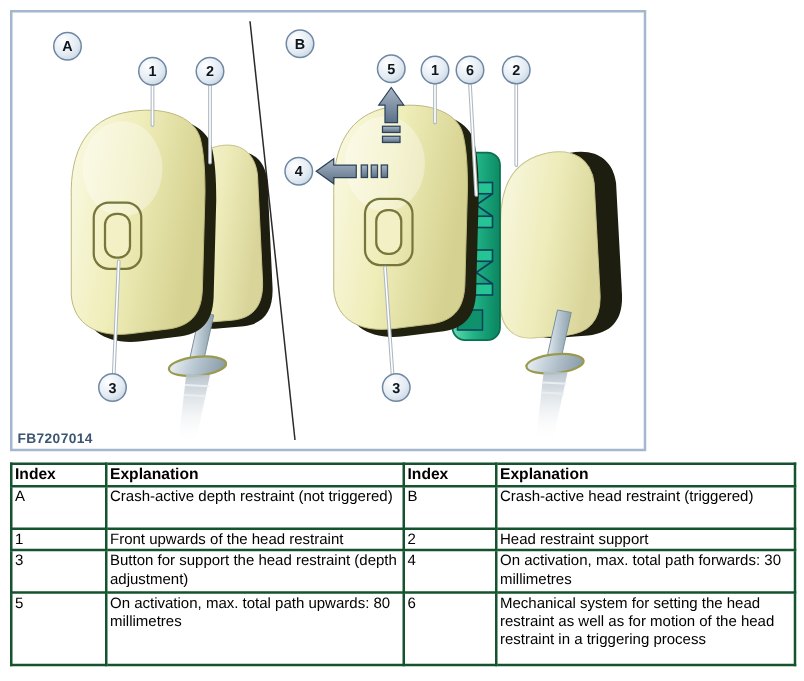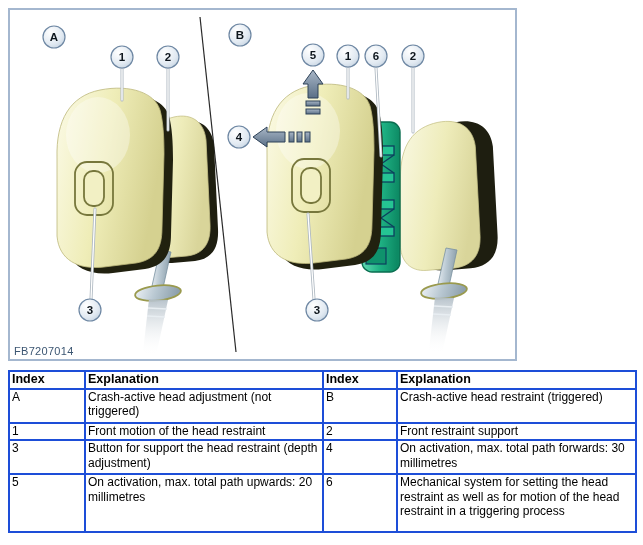--- a/index.html
+++ b/index.html
@@ -1,24 +1,24 @@
 <!DOCTYPE html>
 <html><head>
 <meta charset="utf-8">
 <style>
   html,body{margin:0;padding:0;background:#fff;}
   body{width:643px;height:545px;position:relative;font-family:"Liberation Sans",sans-serif;}
   .canvas{position:relative;width:643px;height:545px;background:#fff;overflow:hidden;}
 
   .figure{position:absolute;left:8px;top:8px;width:505px;height:349px;border:2px solid #a4b7cf;background:#fff;}
   .figure svg{display:block;width:505px;height:349px;}
-  .fig-ref{position:absolute;left:4px;bottom:2px;font-size:11px;font-weight:normal;color:#3c5672;letter-spacing:.3px;}
+  .fig-ref{position:absolute;left:4px;bottom:2px;font-size:11px;font-weight:bold;color:#3c5672;letter-spacing:.3px;}
 
   .legend{position:absolute;left:8px;top:370px;width:627px;border-collapse:collapse;table-layout:fixed;}
-  .legend th,.legend td{border:2px solid #1d4ed8;vertical-align:top;text-align:left;padding:0 3px 1px 2px;color:#000;
+  .legend th,.legend td{border:2px solid #14532d;vertical-align:top;text-align:left;padding:0 3px 1px 2px;color:#000;
     font-size:12px;line-height:1.2;font-family:"Liberation Sans",sans-serif;overflow:hidden;}
   .legend th{font-size:12.5px;font-weight:bold;height:15px;}
   .legend tbody tr:nth-child(1){height:34px;}
   .legend tbody tr:nth-child(2){height:16px;}
   .legend tbody tr:nth-child(3){height:34px;}
   .legend tbody tr:nth-child(4){height:58px;}
 
   .co-num{font-size:11.5px;font-weight:bold;fill:#0e161d;font-family:"Liberation Sans",sans-serif;}
 </style>
 </head>
@@ -218,38 +218,38 @@
       <tr>
         <th>Index</th>
         <th>Explanation</th>
         <th>Index</th>
         <th>Explanation</th>
       </tr>
     </thead>
     <tbody>
       <tr>
         <td>A</td>
-        <td>Crash-active head adjustment (not triggered)</td>
+        <td>Crash-active depth restraint (not triggered)</td>
         <td>B</td>
         <td>Crash-active head restraint (triggered)</td>
       </tr>
       <tr>
         <td>1</td>
-        <td>Front motion of the head restraint</td>
+        <td>Front upwards of the head restraint</td>
         <td>2</td>
-        <td>Front restraint support</td>
+        <td>Head restraint support</td>
       </tr>
       <tr>
         <td>3</td>
         <td>Button for support the head restraint (depth adjustment)</td>
         <td>4</td>
         <td>On activation, max. total path forwards: 30 millimetres</td>
       </tr>
       <tr>
         <td>5</td>
-        <td>On activation, max. total path upwards: 20 millimetres</td>
+        <td>On activation, max. total path upwards: 80 millimetres</td>
         <td>6</td>
         <td>Mechanical system for setting the head restraint as well as for motion of the head restraint in a triggering process</td>
       </tr>
     </tbody>
   </table>
 
 </div>
 
 </body></html>

